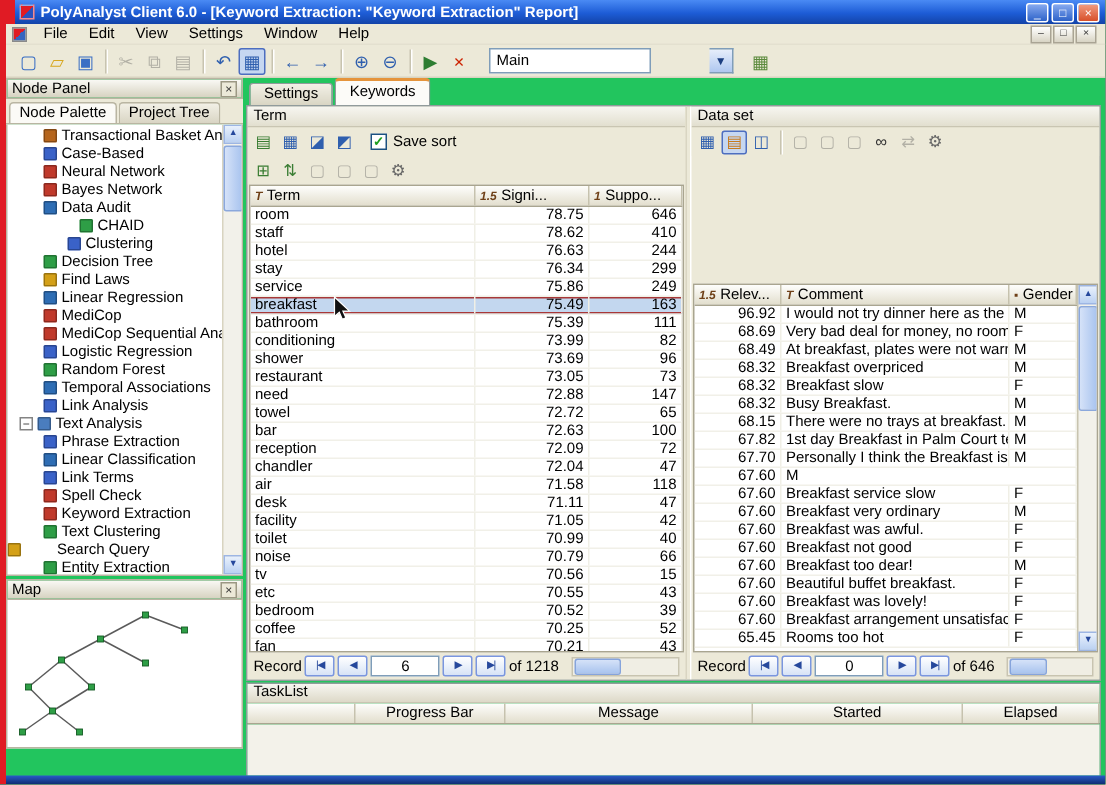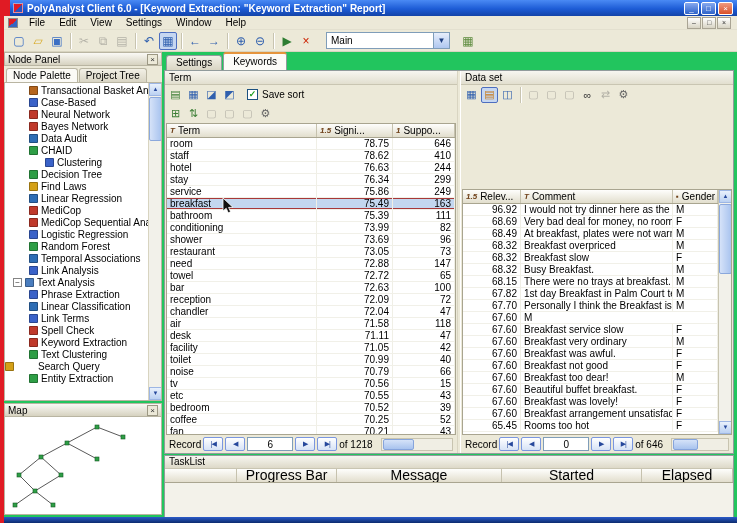--- a/index.html
+++ b/index.html
@@ -29,29 +29,29 @@
   .mdi-btn{width:14px;height:12px;border:1px solid #A9A494;background:linear-gradient(#FFFFFF,#D8D4C4);
            font-size:7px;text-align:center;line-height:10px;color:#333;}
 
   .toolbar{position:absolute;left:4px;top:30px;right:0;height:22px;background:#ECE9D8;display:flex;
            align-items:center;padding-left:6px;gap:1px;border-bottom:1px solid #D8D4C0;z-index:53;}
   .tb-btn{width:18px;height:18px;display:inline-flex;align-items:center;justify-content:center;
           font-size:12px;border:1px solid transparent;border-radius:2px;flex:none;}
   .tb-btn.pressed{background:#C6D7F1;border-color:#4D6EC0;}
   .tb-btn.disabled{opacity:.38;}
   .tb-sep{width:1px;height:16px;background:#C8C4B0;margin:0 3px;box-shadow:1px 0 0 #fff;flex:none;}
-  .combo{display:flex;align-items:flex-start;margin-left:10px;flex:none;}
+  .combo{display:flex;align-items:flex-start;margin-left:10px;flex:none;gap:39px;}
   .combo-box{width:108px;height:17px;background:#fff;border:1px solid #7F9DB9;font-size:10px;
              padding:1px 4px;display:flex;align-items:center;}
   .combo-arrow{width:16px;height:17px;background:linear-gradient(#E7EEFB,#AFC7F0);border:1px solid #7F9DB9;
                border-left:none;text-align:center;font-size:8px;line-height:15px;color:#1C3E80;}
   .layout-btn{margin-left:8px;}
 
   
-  .left-col{position:absolute;left:4px;top:52px;width:158px;bottom:8px;display:flex;flex-direction:column;}
+  .left-col{position:absolute;left:4px;top:52px;width:158px;bottom:24px;display:flex;flex-direction:column;}
   .node-panel{height:352px;display:flex;flex-direction:column;}
   .panel-header{height:14px;background:linear-gradient(#FAF9F5,#D6D2C0);border:1px solid #B9B5A2;
                 display:flex;align-items:center;padding:0 3px;font-size:10px;flex:none;}
   .panel-close{margin-left:auto;width:11px;height:11px;font-size:8px;line-height:9px;text-align:center;
                border:1px solid #9C9884;background:#ECE9D8;color:#333;}
   .subtab-row{display:flex;height:17px;background:#ECE9D8;padding:2px 0 0 2px;gap:1px;
               border-bottom:1px solid #B9B5A2;flex:none;}
   .subtab{padding:1px 6px;font-size:10px;border:1px solid #B9B5A2;border-bottom:none;
           border-radius:3px 3px 0 0;background:linear-gradient(#F2F0E6,#D9D5C4);}
   .subtab.active{background:#FBFAF6;}
@@ -121,21 +121,21 @@
   .hscroll{flex:1;height:13px;margin-left:6px;background:#F0EEE4;border:1px solid #C8C4B0;position:relative;}
   .hthumb{position:absolute;left:1px;top:0;bottom:0;width:45%;background:linear-gradient(#D5E2F8,#A8C3EE);
           border:1px solid #86A4DC;border-radius:2px;}
 
   .tasklist{height:62px;display:flex;flex-direction:column;border:1px solid #919B9C;border-bottom:none;
             margin-top:1px;flex:none;}
   .tl-caption{height:13px;font-size:10px;padding:0 4px;background:linear-gradient(#F7F6F1,#DDD9C8);
               border-bottom:1px solid #C9C5B2;flex:none;}
   .tl-header{height:14px;display:flex;background:linear-gradient(#FEFEFC,#E2DECD);
              border-bottom:1px solid #A9A590;flex:none;}
-  .tl-hcell{border-right:1px solid #C6C2AE;font-size:14px;text-align:center;line-height:13px;
+  .tl-hcell{border-right:1px solid #C6C2AE;font-size:10px;text-align:center;line-height:13px;
             overflow:hidden;white-space:nowrap;}
   .tl-hcell:nth-child(1){width:72px;flex:none;}
   .tl-hcell:nth-child(2){width:100px;flex:none;}
   .tl-hcell:nth-child(3){width:165px;flex:none;}
   .tl-hcell:nth-child(4){width:140px;flex:none;}
   .tl-hcell:nth-child(5){flex:1;}
   .tl-body{flex:1;background:#F3F2EA;}
 
   .bottom-edge{position:absolute;left:0;right:0;bottom:0;height:6px;z-index:58;
                background:linear-gradient(#2A5BC8,#0C2B6E);}
@@ -228,21 +228,21 @@
               <span class="tree-label">Neural Network</span>
             </div>
             <div class="tree-item" style="padding-left: 24px;">
               <span class="tree-icon" style="background: rgb(192, 57, 43);"></span>
               <span class="tree-label">Bayes Network</span>
             </div>
             <div class="tree-item" style="padding-left: 24px;">
               <span class="tree-icon" style="background: rgb(46, 109, 180);"></span>
               <span class="tree-label">Data Audit</span>
             </div>
-            <div class="tree-item" style="padding-left: 24px;">
+            <div class="tree-item" style="padding-left: 24px; margin-left: 24px;">
               <span class="tree-icon" style="background: rgb(46, 158, 70);"></span>
               <span class="tree-label">CHAID</span>
             </div>
             <div class="tree-item" style="padding-left: 40px;">
               <span class="tree-icon" style="background: rgb(58, 98, 200);"></span>
               <span class="tree-label">Clustering</span>
             </div>
             <div class="tree-item" style="padding-left: 24px;">
               <span class="tree-icon" style="background: rgb(46, 158, 70);"></span>
               <span class="tree-label">Decision Tree</span>

